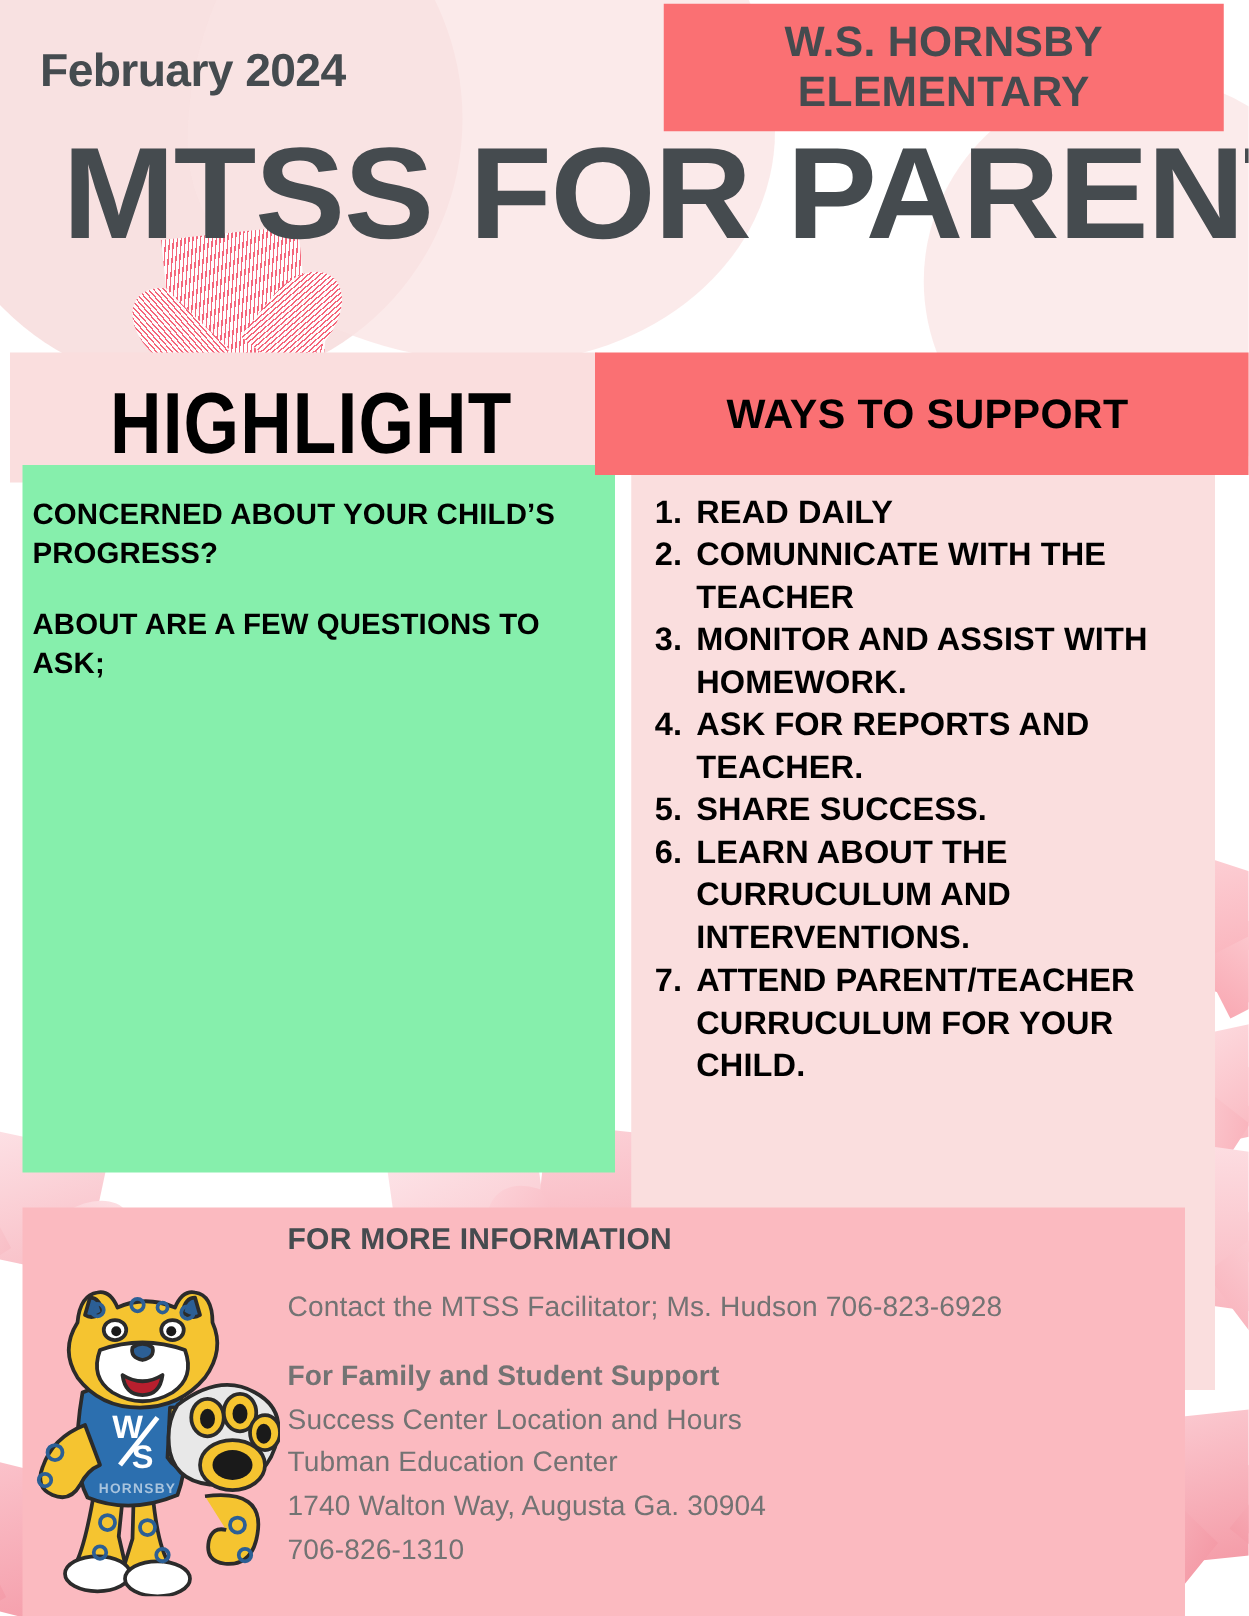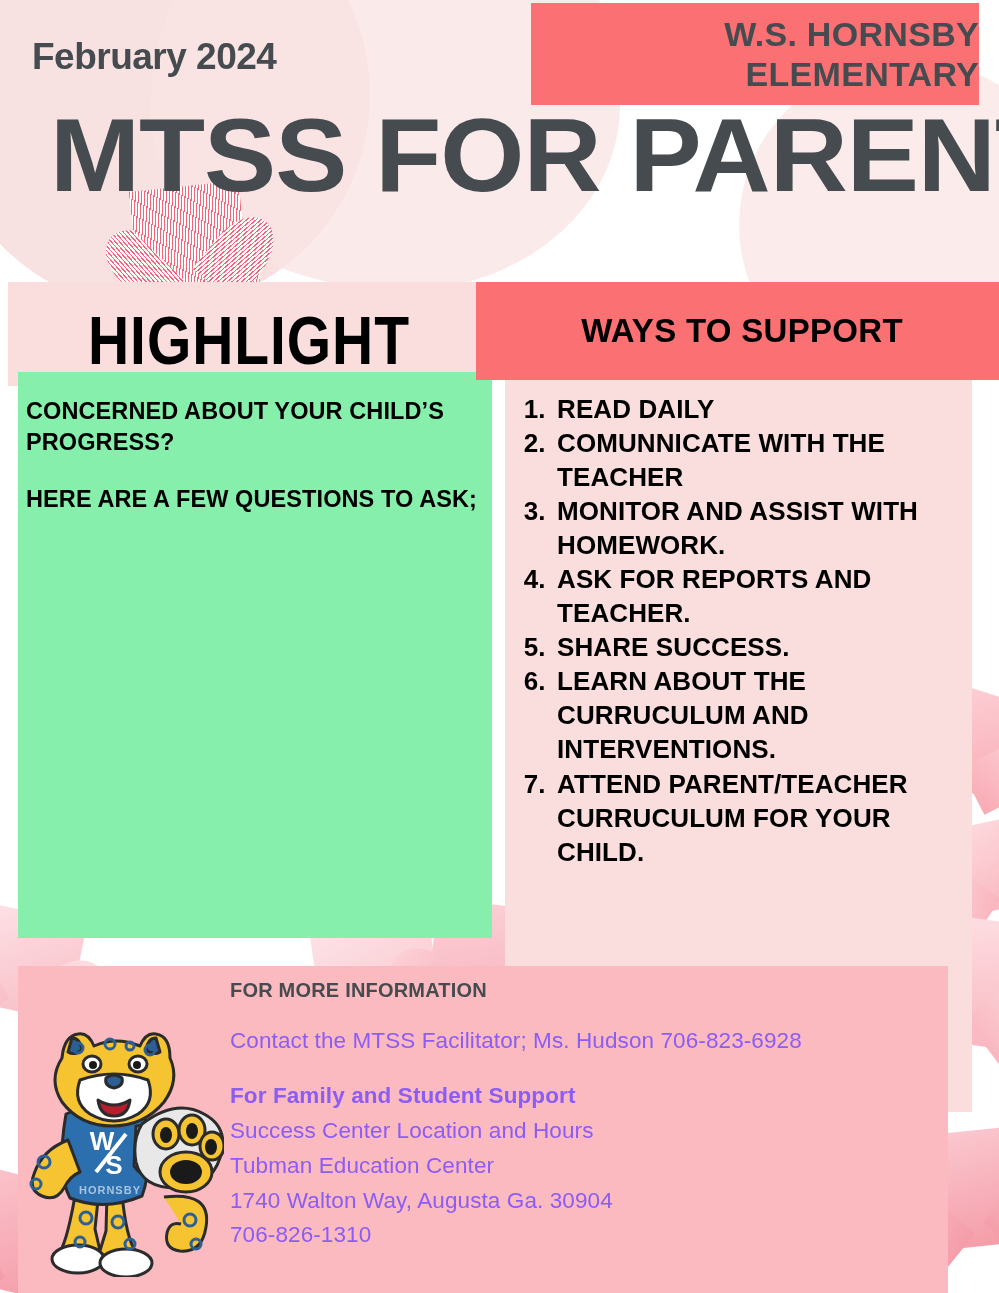--- a/index.html
+++ b/index.html
@@ -103,21 +103,21 @@
     background: #fa7073;
     z-index: 4;
     display: flex;
     align-items: center;
     justify-content: center;
   }
   .school-name {
     font-size: 34px;
     font-weight: bold;
     color: #454b4f;
-    text-align: right;
+    text-align: center;
     line-height: 1.18;
     letter-spacing: 0.3px;
   }
 
   .main-title {
     position: absolute;
     left: 50px; top: 103px;
     width: 949px;
     z-index: 6;
     font-family: "Liberation Sans Narrow", "Liberation Sans", sans-serif;
@@ -230,29 +230,29 @@
     background: #fbbac0;
     z-index: 2;
   }
   .contact-inner {
     position: absolute;
     left: 230px; top: 978px;
     width: 740px;
     z-index: 5;
   }
   .contact-title {
-    font-size: 20px;
+    font-size: 24px;
     font-weight: bold;
     color: #454b4f;
     line-height: 1.2;
     letter-spacing: 0.2px;
   }
   .contact-line {
     font-size: 22.5px;
-    color: #8b5cf6;
+    color: #737373;
     line-height: 1.55;
     letter-spacing: 0.1px;
   }
   .contact-line.bold { font-weight: bold; }
   .contact-spacer-sm { height: 20px; }
   .contact-spacer-md { height: 22px; }
 
   
   .mascot {
     position: absolute;
@@ -332,21 +332,21 @@
   </div>
 
   <div class="main-title">MTSS FOR PARENTS</div>
 
   <div class="hl-band"></div>
   <div class="hl-title">HIGHLIGHT</div>
 
   <div class="hl-box">
     <div class="hl-lead"> CONCERNED ABOUT YOUR CHILD’S PROGRESS?</div>
     <div class="hl-gap"></div>
-    <div class="hl-lead">HERE ARE A FEW QUESTIONS TO ASK;</div>
+    <div class="hl-lead">ABOUT ARE A FEW QUESTIONS TO ASK;</div>
   </div>
 
   <div class="ws-header">
     <div class="ws-header-text">WAYS TO SUPPORT</div>
   </div>
 
   <div class="ws-box">
     <ol class="ws-list">
       <li>READ DAILY</li>
       <li>COMUNNICATE WITH THE TEACHER</li>

